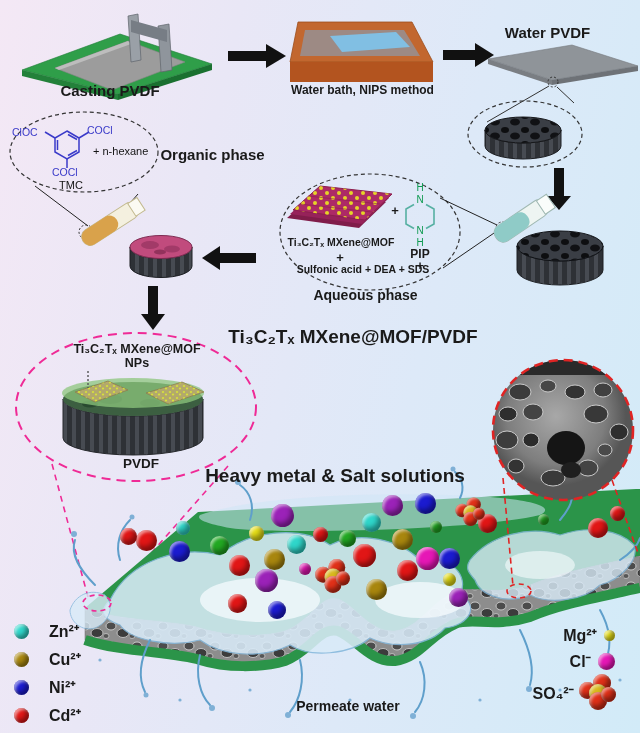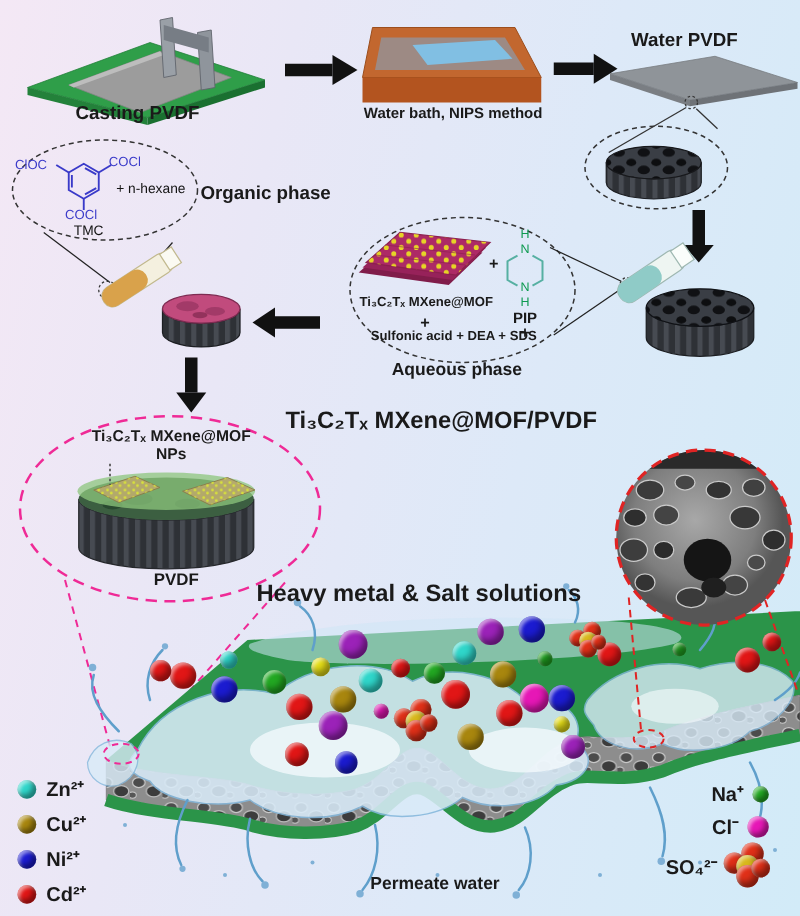--- a/index.html
+++ b/index.html
@@ -19,21 +19,21 @@
   .so4{position:absolute;width:34px;height:34px}
   .so4.inline{position:relative;flex:none}
   .sp{position:absolute;border-radius:50%;
       box-shadow:inset -3px -4px 5px rgba(0,0,0,.45),inset 2px 2px 3px rgba(255,255,255,.5)}
   .sp.y1{left:8px;top:8px;width:18px;height:18px}
   .sp.r1{left:12px;top:-2px;width:18px;height:18px}
   .sp.r2{left:-2px;top:6px;width:17px;height:17px}
   .sp.r3{left:8px;top:16px;width:18px;height:18px}
   .sp.r4{left:20px;top:11px;width:15px;height:15px}
   .legend{position:absolute;z-index:6}
-  .legend .row{display:flex;align-items:center;gap:8px;margin-bottom:6px;font-weight:bold;font-size:16px}
+  .legend .row{display:flex;align-items:center;gap:20px;margin-bottom:6px;font-weight:bold;font-size:16px}
   .legend.right .row{justify-content:flex-end;gap:7px;margin-bottom:4px}
   .sz11{width:11px;height:11px}.sz13{width:13px;height:13px}.sz17{width:17px;height:17px}
 </style>
 </head>
 <body>
 
 <svg class="canvas" width="640" height="733" viewBox="0 0 640 733">
   <defs>
     <pattern id="ridges" width="9" height="10" patternUnits="userSpaceOnUse">
       <rect width="9" height="10" fill="#2e3136"></rect>
@@ -409,22 +409,22 @@
     <span>Cd²⁺</span>
     </div>
   <div class="row">
 
     <span>Mn²⁺</span>
     </div>
 </div>
 
 <div class="legend right" style="left:505px;top:624px;width:110px">
   <div class="row">
-    <span>Na⁺</span>
-    <span class="lball sz13" style="background-color: rgb(34, 168, 34);"></span>
+    <span>Mg²⁺</span>
+    <span class="lball sz11" style="background-color: rgb(231, 223, 23);"></span>
     </div>
   <div class="row">
     <span>Cl⁻</span>
     <span class="lball sz17" style="background-color: rgb(230, 23, 182);"></span>
     </div>
   <div class="row">
     <span>SO₄²⁻</span>
     <span class="so4 inline">
       <span class="sp r1" style="background-color: rgb(224, 48, 24);"></span>
       <span class="sp r2" style="background-color: rgb(224, 48, 24);"></span>

